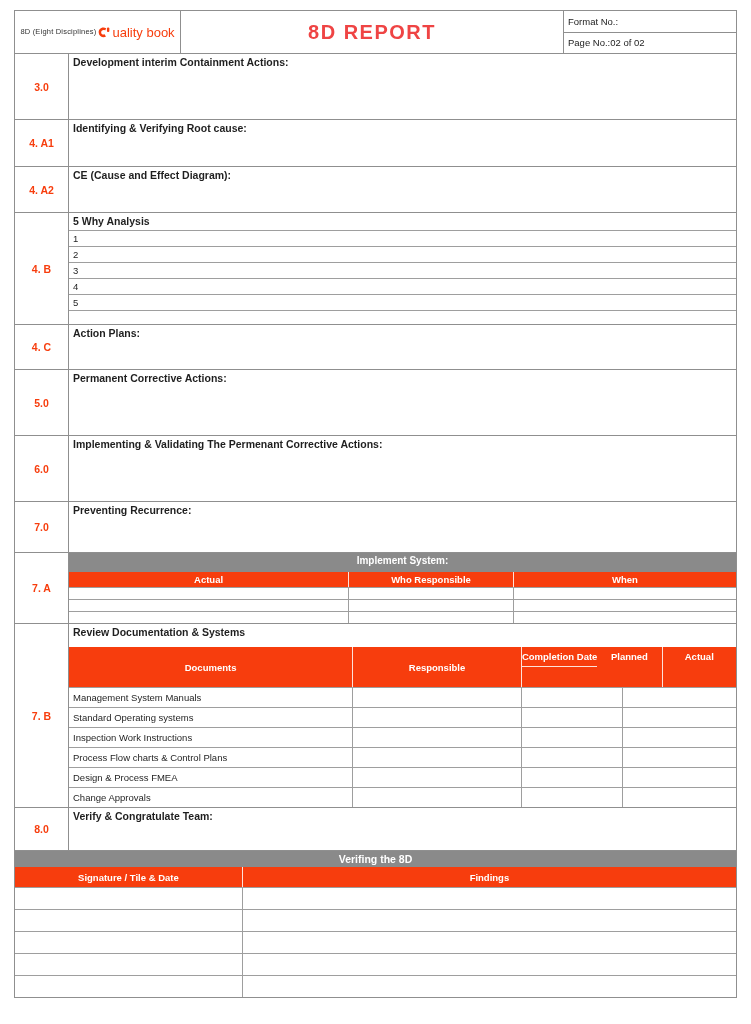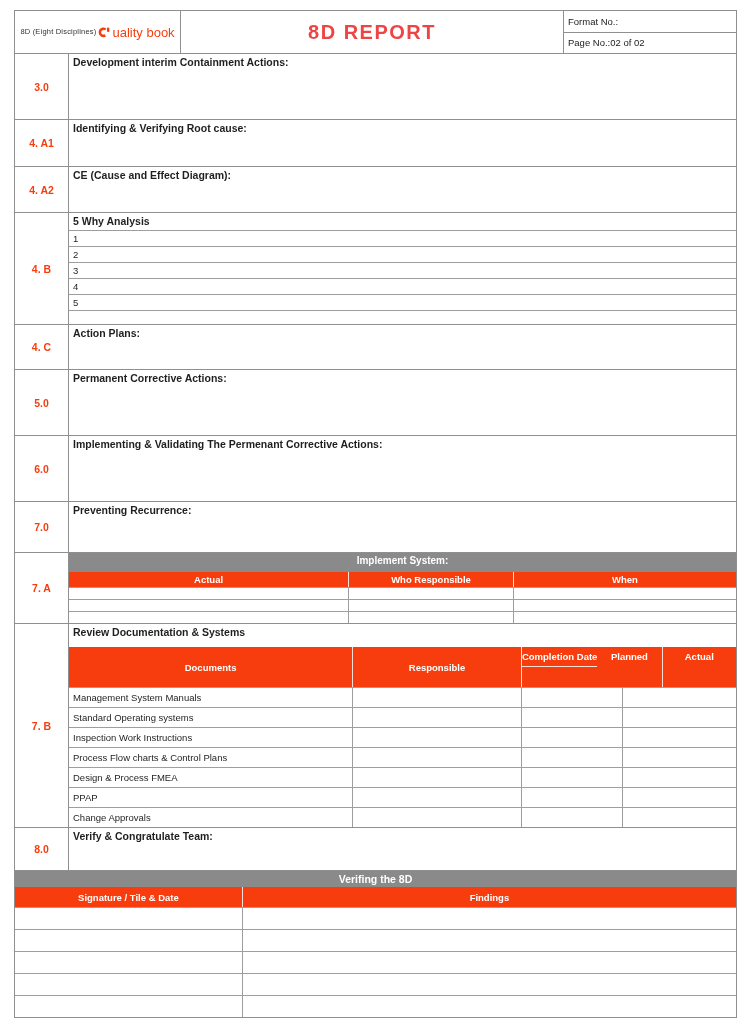--- a/index.html
+++ b/index.html
@@ -239,26 +239,20 @@
         <div class="doc-planned"></div>
         <div class="doc-actual"></div>
       </div>
       <div class="doc-row">
         <div class="doc-name">Design &amp; Process FMEA</div>
         <div class="doc-resp"></div>
         <div class="doc-planned"></div>
         <div class="doc-actual"></div>
       </div>
       <div class="doc-row">
-        <div class="doc-name">PPAP</div>
-        <div class="doc-resp"></div>
-        <div class="doc-planned"></div>
-        <div class="doc-actual"></div>
-      </div>
-      <div class="doc-row">
         <div class="doc-name">Change Approvals</div>
         <div class="doc-resp"></div>
         <div class="doc-planned"></div>
         <div class="doc-actual"></div>
       </div>
     </div>
   </div>
 
   <div class="sec h43">
     <div class="num">8.0</div>

